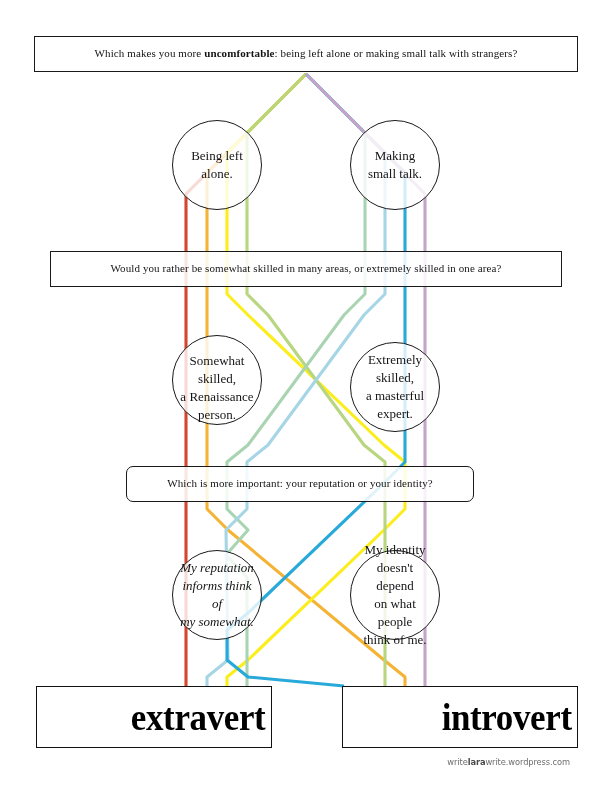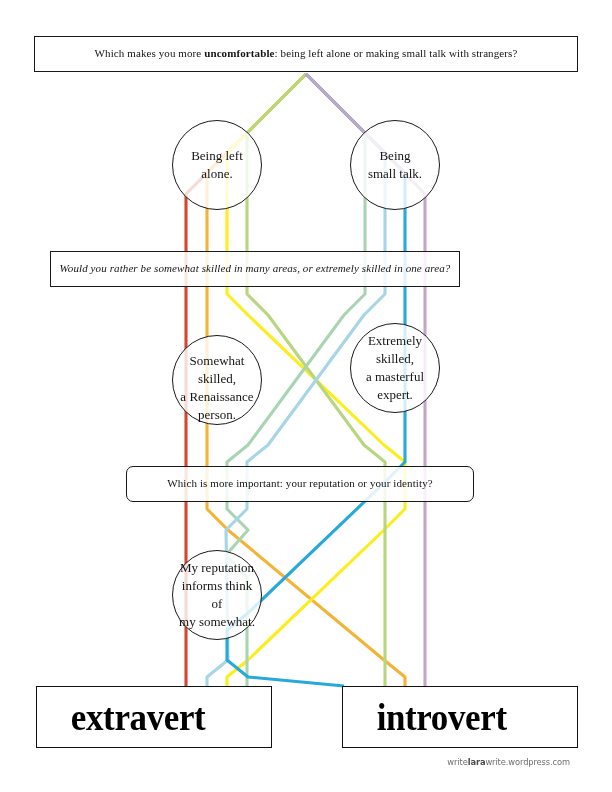--- a/index.html
+++ b/index.html
@@ -47,21 +47,21 @@
     font-size: 11px;
     line-height: 1.25;
     color: #141414;
     letter-spacing: 0.1px;
     padding: 0 10px;
     white-space: nowrap;
   }
   .qbox .qtext b { font-weight: bold; }
 
   #q1 { left: 34px;  top: 36px;  width: 544px; height: 36px; }
-  #q2 { left: 50px;  top: 251px; width: 410px; height: 36px; font-style: italic; }
+  #q2 { left: 50px;  top: 251px; width: 512px; height: 36px; }
   #q3 { left: 126px; top: 466px; width: 348px; height: 36px; border-radius: 7px; }
 
   
   .circle {
     position: absolute;
     z-index: 3;
     border: 1.1px solid #1a1a1a;
     border-radius: 50%;
     background: rgba(255,255,255,0.80);
     box-sizing: border-box;
@@ -73,34 +73,34 @@
   .circle .ctext {
     font-size: 13px;
     line-height: 1.38;
     color: #141414;
     padding: 0 6px;
   }
 
   #c1l { left: 172px; top: 120px; width: 90px; height: 90px; }
   #c1r { left: 350px; top: 120px; width: 90px; height: 90px; }
   #c2l { left: 172px; top: 335px; width: 90px; height: 90px; align-items: flex-end; }
-  #c2r { left: 350px; top: 323px; width: 90px; height: 90px; }
-  #c3l { left: 172px; top: 550px; width: 90px; height: 90px; }
+  #c2r { left: 350px; top: 342px; width: 90px; height: 90px; }
+  #c3l { left: 172px; top: 550px; width: 90px; height: 90px; font-style: italic; }
   #c3r { left: 350px; top: 550px; width: 90px; height: 90px; }
 
   
   .result {
     position: absolute;
     z-index: 3;
     border: 1.3px solid #111111;
     background: rgba(255,255,255,0.93);
     box-sizing: border-box;
     display: flex;
     align-items: center;
-    justify-content: flex-start;
+    justify-content: flex-end;
     padding-left: 28px;
   }
   .result .rtext {
     font-family: "Liberation Serif", "DejaVu Serif", serif;
     font-size: 38px;
     font-weight: bold;
     color: #000000;
     letter-spacing: -0.4px;
     transform: scaleX(0.92);
   }
@@ -164,21 +164,21 @@
   </div>
 
   <div id="c1l" class="circle">
     <div class="ctext">
       <span>Being left</span><br>
       <span>alone.</span>
     </div>
   </div>
   <div id="c1r" class="circle">
     <div class="ctext">
-      <span>Being</span><br>
+      <span>Making</span><br>
       <span>small talk.</span>
     </div>
   </div>
 
   <div id="q2" class="qbox">
     <div class="qtext">Would you rather be somewhat skilled in many areas, or extremely skilled in one area?</div>
   </div>
 
   <div id="c2l" class="circle">
     <div class="ctext">
@@ -201,20 +201,28 @@
     <div class="qtext">Which is more important: your reputation or your identity?</div>
   </div>
 
   <div id="c3l" class="circle">
     <div class="ctext">
       <span>My reputation</span><br>
       <span>informs think of</span><br>
       <span>my somewhat.</span>
     </div>
   </div>
+  <div id="c3r" class="circle">
+    <div class="ctext">
+      <span>My identity</span><br>
+      <span>doesn't depend</span><br>
+      <span>on what people</span><br>
+      <span>think of me.</span>
+    </div>
+  </div>
 
   <div id="rleft" class="result">
     <div class="rtext">extravert</div>
   </div>
   <div id="rright" class="result">
     <div class="rtext">introvert</div>
   </div>
 
   <div id="watermark"><span>write</span><b>lara</b><span>write.wordpress.com</span></div>
 

